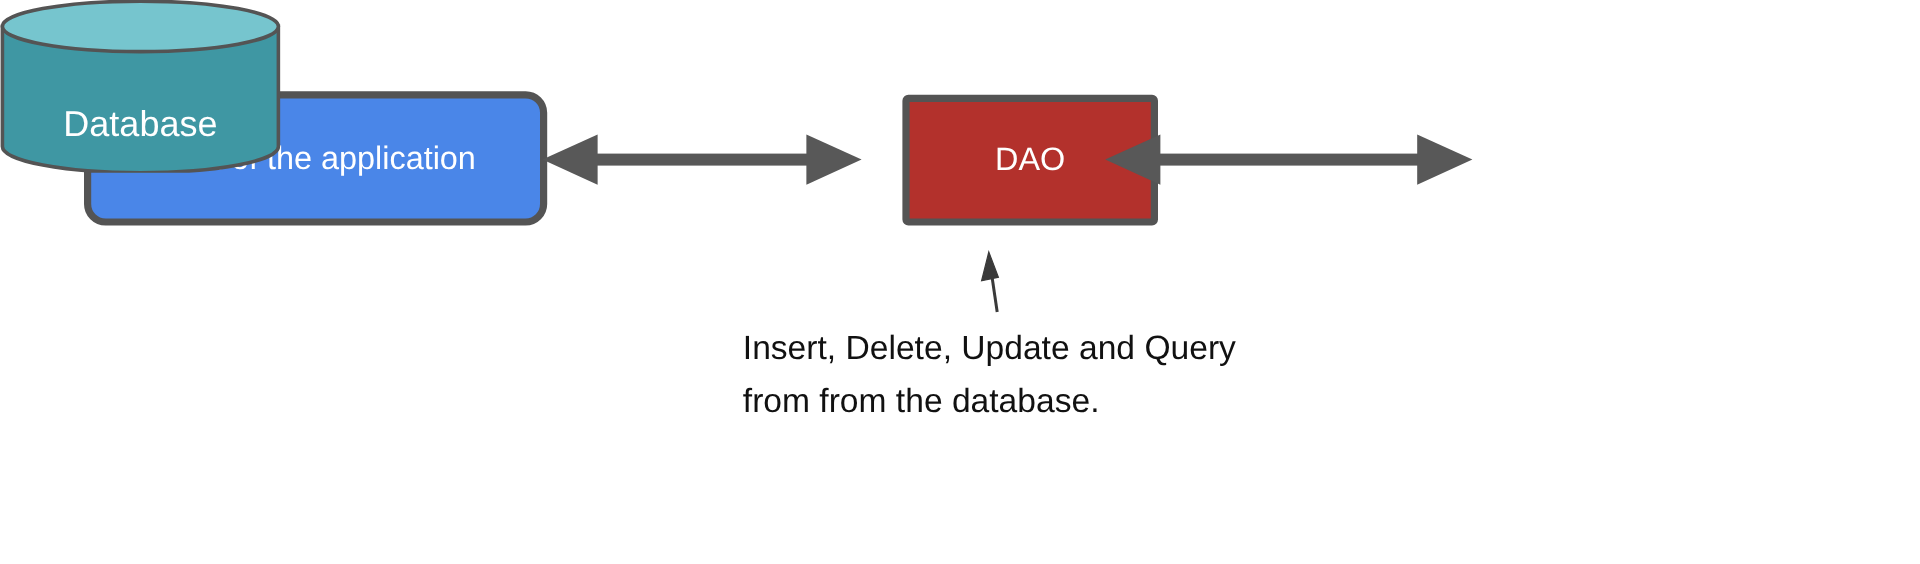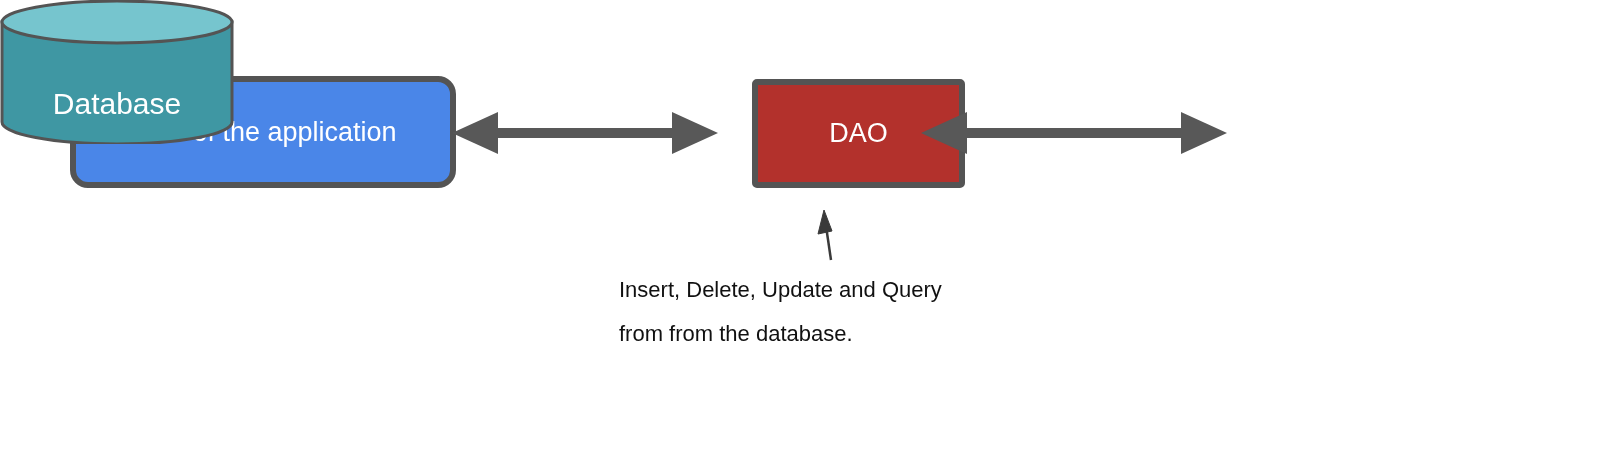--- a/index.html
+++ b/index.html
@@ -107,21 +107,21 @@
     height: 54px;
   }
 
   
   #caption-block {
     position: absolute;
     left: 619px;
     top: 268px;
     width: 420px;
     color: #111111;
-    font-size: 22px;
+    font-size: 28px;
     line-height: 44px;
     white-space: nowrap;
   }
   #caption-block .caption-line {
     display: block;
   }
 </style>
 </head>
 <body>
 

